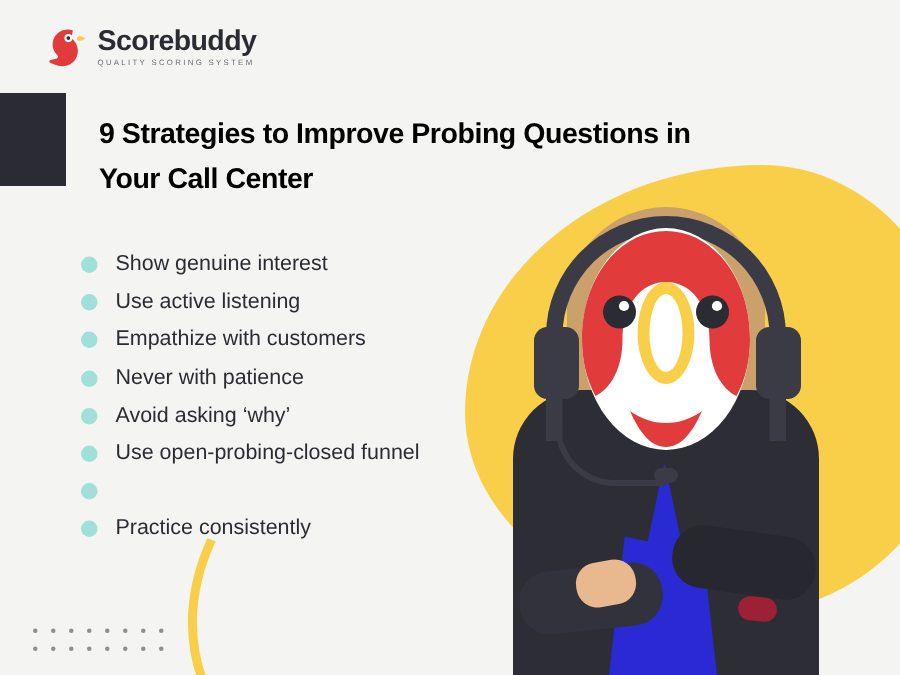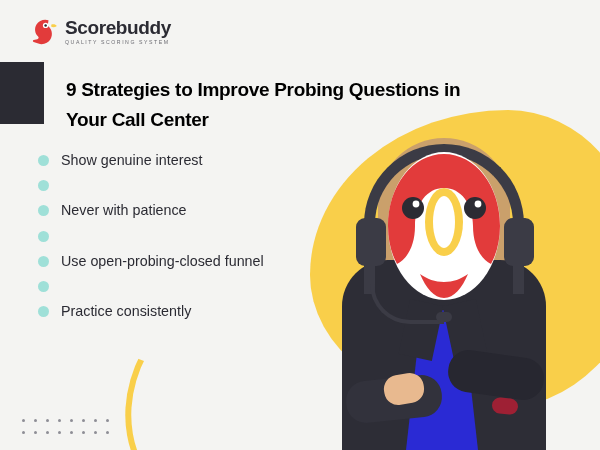--- a/index.html
+++ b/index.html
@@ -103,21 +103,21 @@
     letter-spacing: -0.3px;
     z-index: 6;
   }
 
   
   .bullets {
     position: absolute;
     left: 38px;
     top: 148px;
     z-index: 6;
-    margin: 0;
+    margin: 16px;
     padding: 0;
     list-style: none;
   }
   .bullet-item {
     display: flex;
     align-items: center;
     height: 25.2px;
   }
   .bullet-dot {
     width: 11px;
@@ -343,27 +343,33 @@
 
   <h1 class="headline">9 Strategies to Improve Probing Questions in Your Call Center</h1>
 
   <ul class="bullets">
     <li class="bullet-item">
       <span class="bullet-dot"></span>
       <span class="bullet-label">Show genuine interest</span>
     </li>
     <li class="bullet-item">
       <span class="bullet-dot"></span>
+      <span class="bullet-label">Use active listening</span>
+    </li>
+    <li class="bullet-item">
+      <span class="bullet-dot"></span>
+      <span class="bullet-label">Empathize with customers</span>
     </li>
     <li class="bullet-item">
       <span class="bullet-dot"></span>
       <span class="bullet-label">Never with patience</span>
     </li>
     <li class="bullet-item">
       <span class="bullet-dot"></span>
+      <span class="bullet-label">Avoid asking ‘why’</span>
     </li>
     <li class="bullet-item">
       <span class="bullet-dot"></span>
       <span class="bullet-label">Use open-probing-closed funnel</span>
     </li>
     <li class="bullet-item">
       <span class="bullet-dot"></span>
     </li>
     <li class="bullet-item">
       <span class="bullet-dot"></span>

